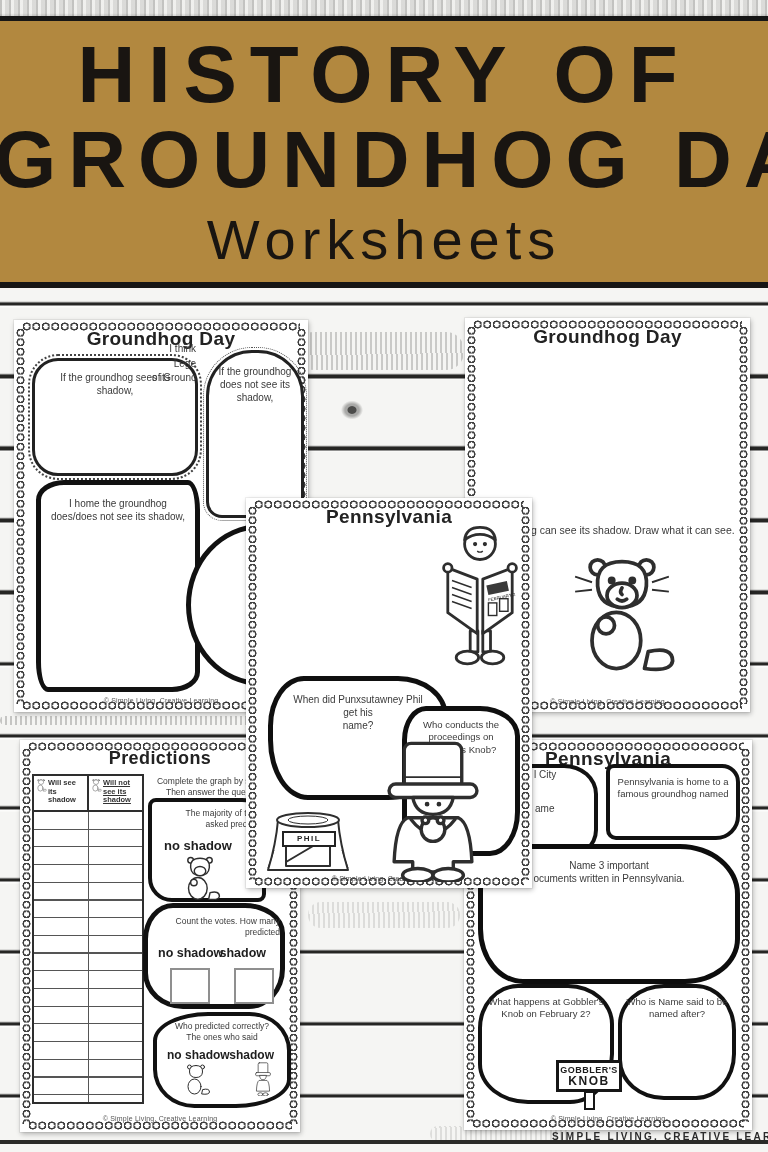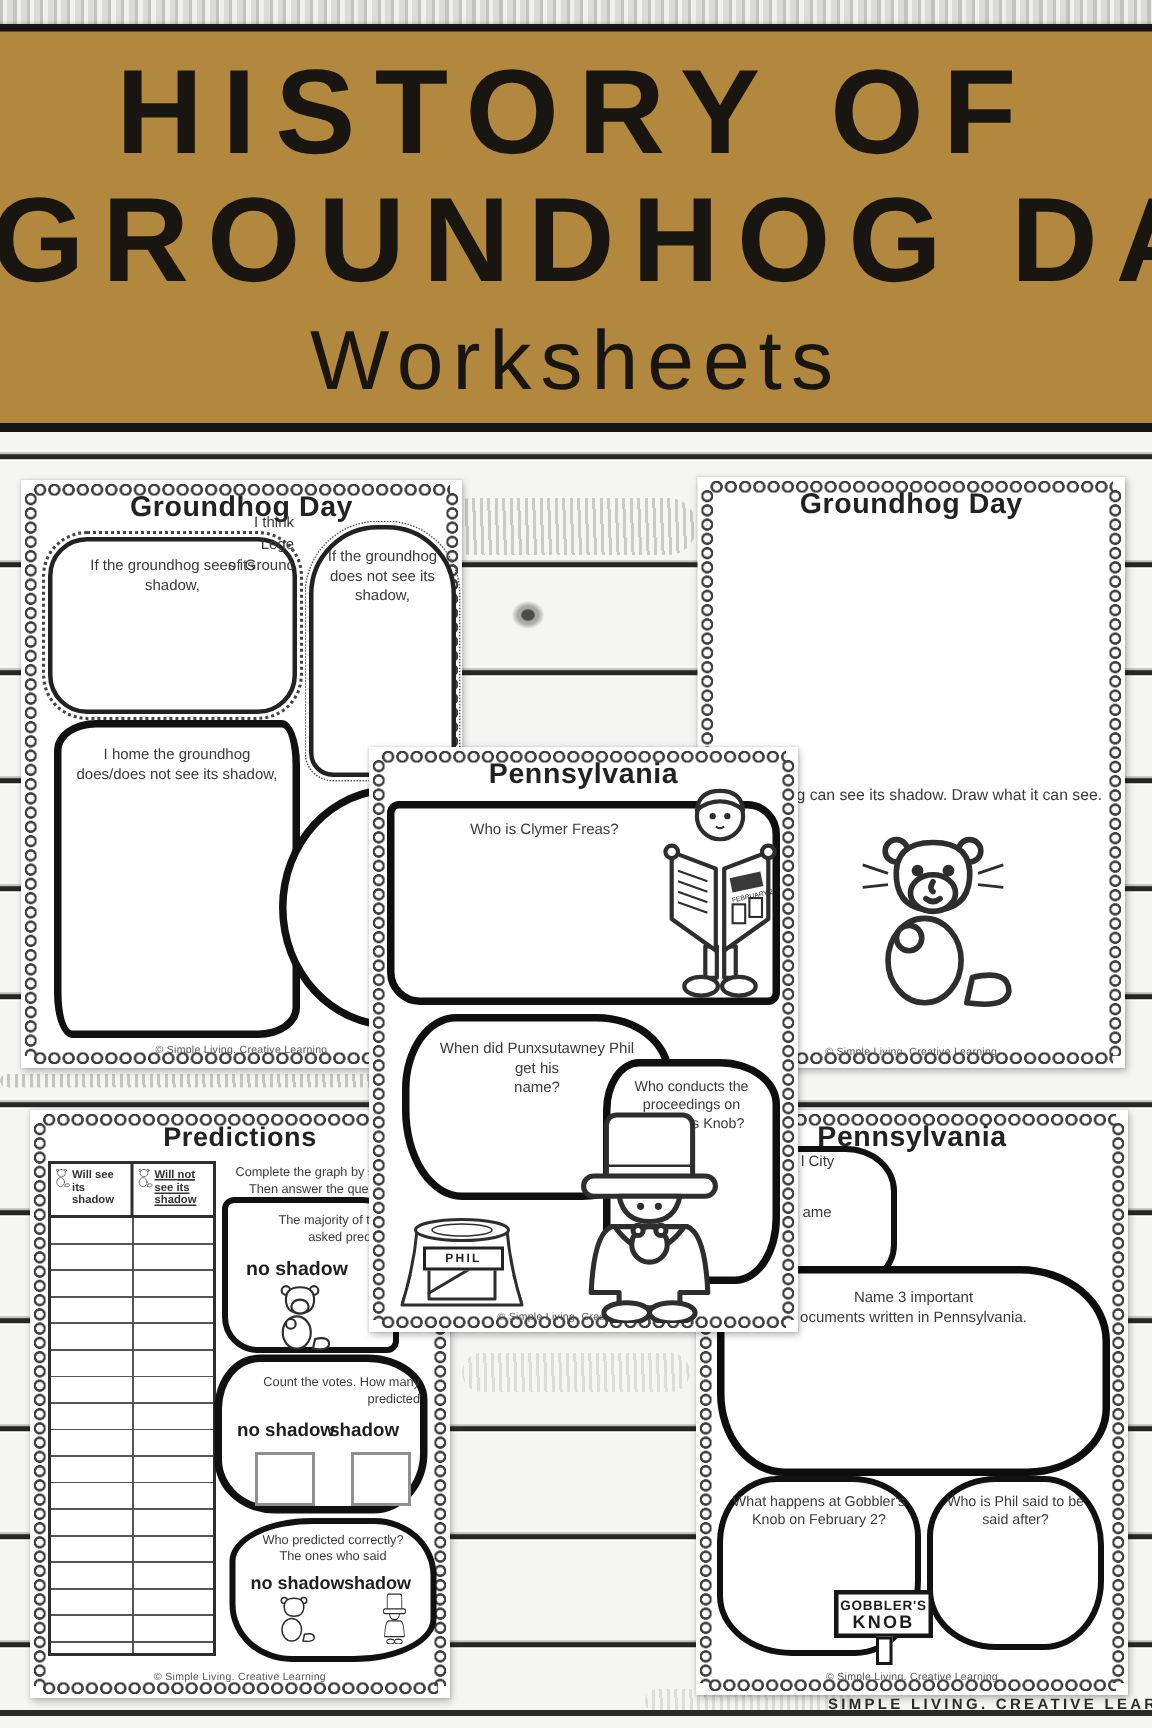--- a/index.html
+++ b/index.html
@@ -234,23 +234,20 @@
     </svg>
     <div class="pfoot" style="bottom:7px;">© Simple Living. Creative Learning</div>
   </div>
 
   <div class="page pg-c">
     <div class="sc sc-h sc-top"></div>
     <div class="sc sc-h sc-bot"></div>
     <div class="sc sc-v sc-left"></div>
     <div class="sc sc-v sc-right"></div>
     <div class="ptitle">Pennsylvania</div>
-    <div class="fr fr-clymer">
-      <div class="ft clymer-q">Who is Clymer Freas?</div>
-    </div>
     <svg class="man-news" viewBox="0 0 60 105">
       <g class="ink" stroke-width="1.8">
         <circle cx="30" cy="14" r="11"></circle>
         <path d="M19 11 q1 -9 11 -9 q10 0 11 9 q-5 -4 -11 -4 q-6 0 -11 4 Z"></path>
         <rect x="23" y="76" width="5.5" height="15"></rect>
           <rect x="32" y="76" width="5.5" height="15"></rect>
         <ellipse cx="21" cy="95" rx="8" ry="4.5"></ellipse>
           <ellipse cx="39" cy="95" rx="8" ry="4.5"></ellipse>
         <path d="M7 31 L28 39 L28 78 L7 63 Z"></path>
         <path d="M53 31 L32 39 L32 78 L53 63 Z"></path>
@@ -423,34 +420,38 @@
     <div class="sc sc-h sc-top"></div>
     <div class="sc sc-h sc-bot"></div>
     <div class="sc sc-v sc-left"></div>
     <div class="sc sc-v sc-right"></div>
     <div class="ptitle">Pennsylvania</div>
 
     <div class="fr fr-city"></div>
     <div class="frag frag-city">l City</div>
     <div class="frag frag-name">ame</div>
 
+    <div class="fr fr-home ft" style="font-size:9.5px;">
+      <div>Pennsylvania is home to a</div>
+      <div>famous groundhog named</div>
+    </div>
 
     <div class="fr fr-docs ft">
       <div>Name 3 important</div>
       <div>ocuments written in Pennsylvania.</div>
     </div>
 
     <div class="fr fr-knobday ft" style="font-size:9.5px;">
       <div>What happens at Gobbler's</div>
       <div>Knob on February 2?</div>
     </div>
 
     <div class="fr fr-named ft" style="font-size:9.5px;">
-      <div>Who is Phil said to be</div>
-      <div>said after?</div>
+      <div>Who is Name said to be</div>
+      <div>named after?</div>
     </div>
 
     <div class="gk-sign">
       <div class="gk-board">
         <div class="gk-l1">GOBBLER'S</div>
         <div class="gk-l2">KNOB</div>
       </div>
       <div class="gk-post"></div>
     </div>
     <div class="pfoot" style="bottom:8px;">© Simple Living. Creative Learning</div>

